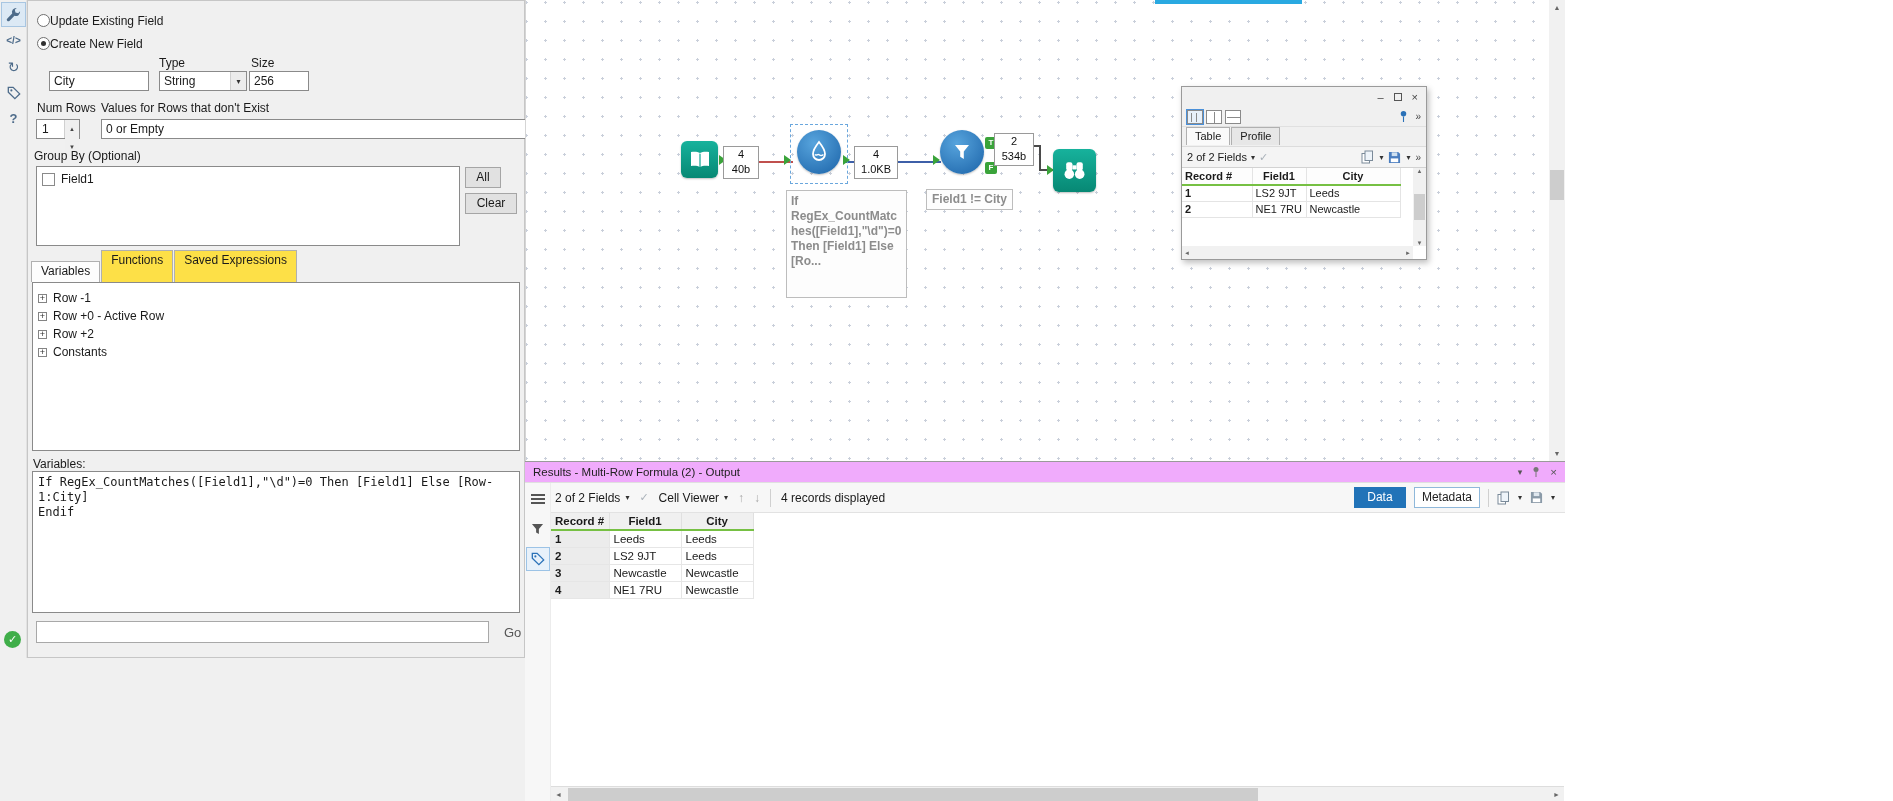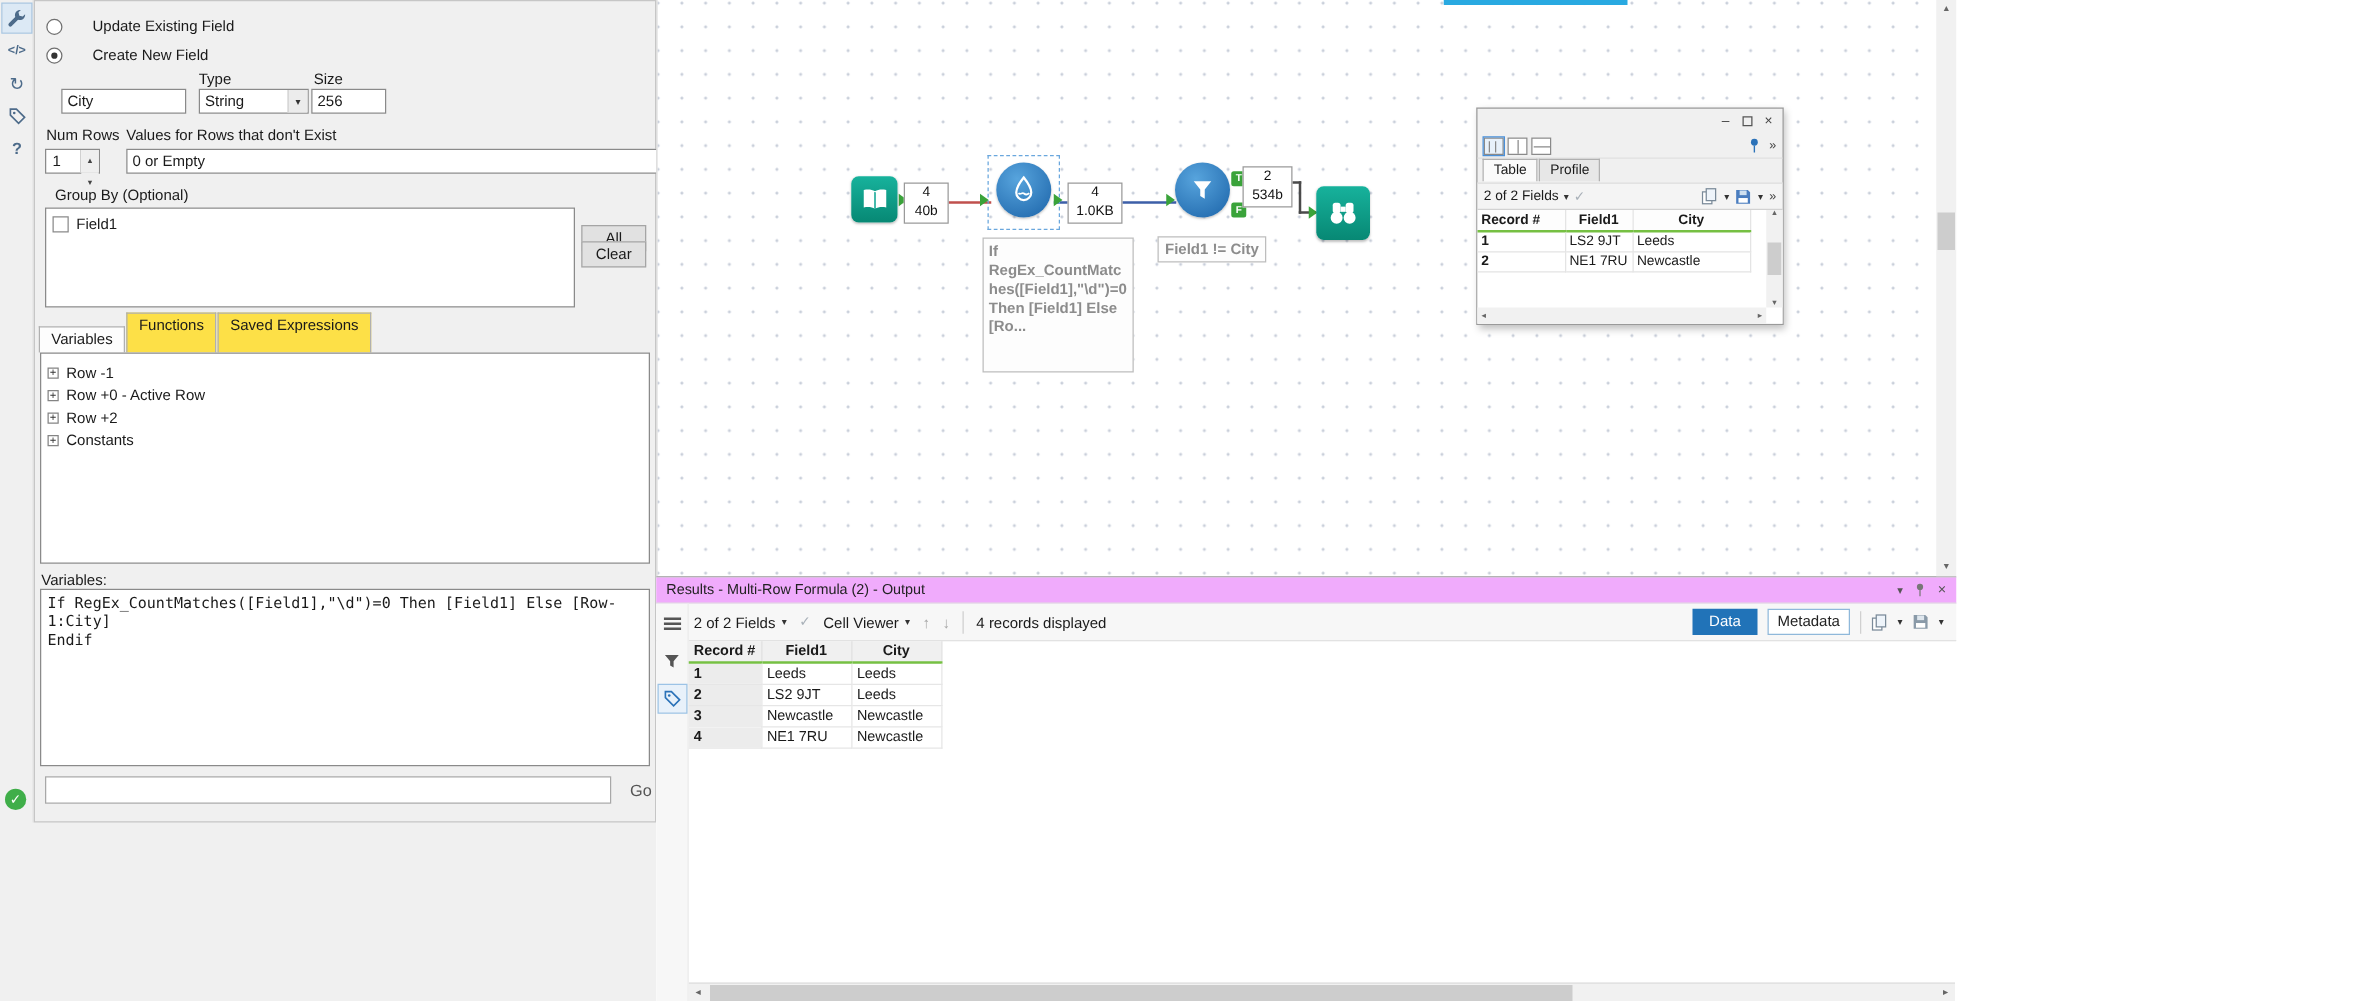--- a/index.html
+++ b/index.html
@@ -10,21 +10,21 @@
 .left-panel{position:absolute;left:0;top:0;width:525px;height:801px;background:#f0f0f0}
 .icon-strip{position:absolute;left:0;top:0;width:27px;height:658px;background:#f0f0f0;border-right:1px solid #e2e2e2}
 .strip-icon{width:23px;height:23px;margin:3px 0 3px 2px;display:flex;align-items:center;justify-content:center;color:#4d6b8a;font-size:10px;font-weight:bold;cursor:pointer}
 .strip-icon.sel{background:#dce9f5;outline:1px solid #a8c6e2}
 .strip-check{position:absolute;left:4px;top:631px;width:17px;height:17px;border-radius:50%;background:#3fae49;color:#fff;font-size:11px;display:flex;align-items:center;justify-content:center}
 .config{position:absolute;left:27px;top:0;width:498px;height:658px;background:#f0f0f0;border:1px solid #c6c6c6}
 .lbl{position:absolute;white-space:nowrap;color:#1a1a1a}
 .inp{position:absolute;height:20px;background:#fff;border:1px solid #8a8a8a;padding:1px 4px;line-height:16px}
 .combo{position:absolute;height:20px;background:#fff;border:1px solid #8a8a8a;display:flex;align-items:center;padding-left:4px;cursor:pointer}
 .combo .car{margin-left:auto;width:16px;height:100%;display:flex;align-items:center;justify-content:center;background:#ececec;border-left:1px solid #d0d0d0;font-size:8px;color:#333}
-.radio{position:absolute;display:flex;align-items:flex-end;gap:24px;cursor:pointer}
+.radio{position:absolute;display:flex;align-items:flex-start;gap:0;cursor:pointer}
 .radio .rb{width:13px;height:13px;border-radius:50%;border:1px solid #707070;background:#fff;position:relative}
 .radio.on .rb::after{content:"";position:absolute;left:3px;top:3px;width:5px;height:5px;border-radius:50%;background:#333}
 .btn{position:absolute;background:#e1e1e1;border:1px solid #a5a5a5;text-align:center;line-height:19px;cursor:pointer}
 .spin{position:absolute;width:44px;height:20px;background:#fff;border:1px solid #8a8a8a;padding-left:5px;line-height:18px}
 .spin .arr{position:absolute;right:0;top:0;width:15px;height:100%;border-left:1px solid #d0d0d0;display:flex;flex-direction:column}
 .spin .arr span{flex:1;display:flex;align-items:center;justify-content:center;font-size:6px;color:#444;background:#efefef;cursor:pointer}
 .groupbox{position:absolute;left:8px;top:165px;width:424px;height:80px;background:#fff;border:1px solid #8a8a8a}
 .chkrow{display:flex;align-items:center;gap:6px;padding:5px 5px;cursor:pointer}
 .chk{width:13px;height:13px;border:1px solid #8a8a8a;background:#fff}
 .cfg-tabs{position:absolute;left:3px;top:260px;height:21px;display:flex;align-items:flex-end}
@@ -160,28 +160,28 @@
         <span class="arr">
           <span>▲</span>
           <span>▼</span>
         </span>
       </div>
       <div class="combo" style="left:73px;top:118px;width:483px">
         <span>0 or Empty</span>
         <span class="car">▾</span>
       </div>
 
-      <div class="lbl" style="left:16px;top:148px">Group By (Optional)</div>
+      <div class="lbl" style="left:6px;top:148px">Group By (Optional)</div>
       <div class="groupbox">
         <div class="chkrow">
           <span class="chk"></span>
           <span>Field1</span>
         </div>
       </div>
-      <div class="btn" style="left:437px;top:179px;width:52px;height:21px">All</div>
+      <div class="btn" style="left:437px;top:166px;width:36px;height:21px">All</div>
       <div class="btn" style="left:437px;top:192px;width:52px;height:21px">Clear</div>
 
       <div class="cfg-tabs">
         <div class="tab sel">Variables</div>
         <div class="tab">Functions</div>
         <div class="tab">Saved Expressions</div>
       </div>
 
       <div class="treebox">
         <div class="tree-item">

